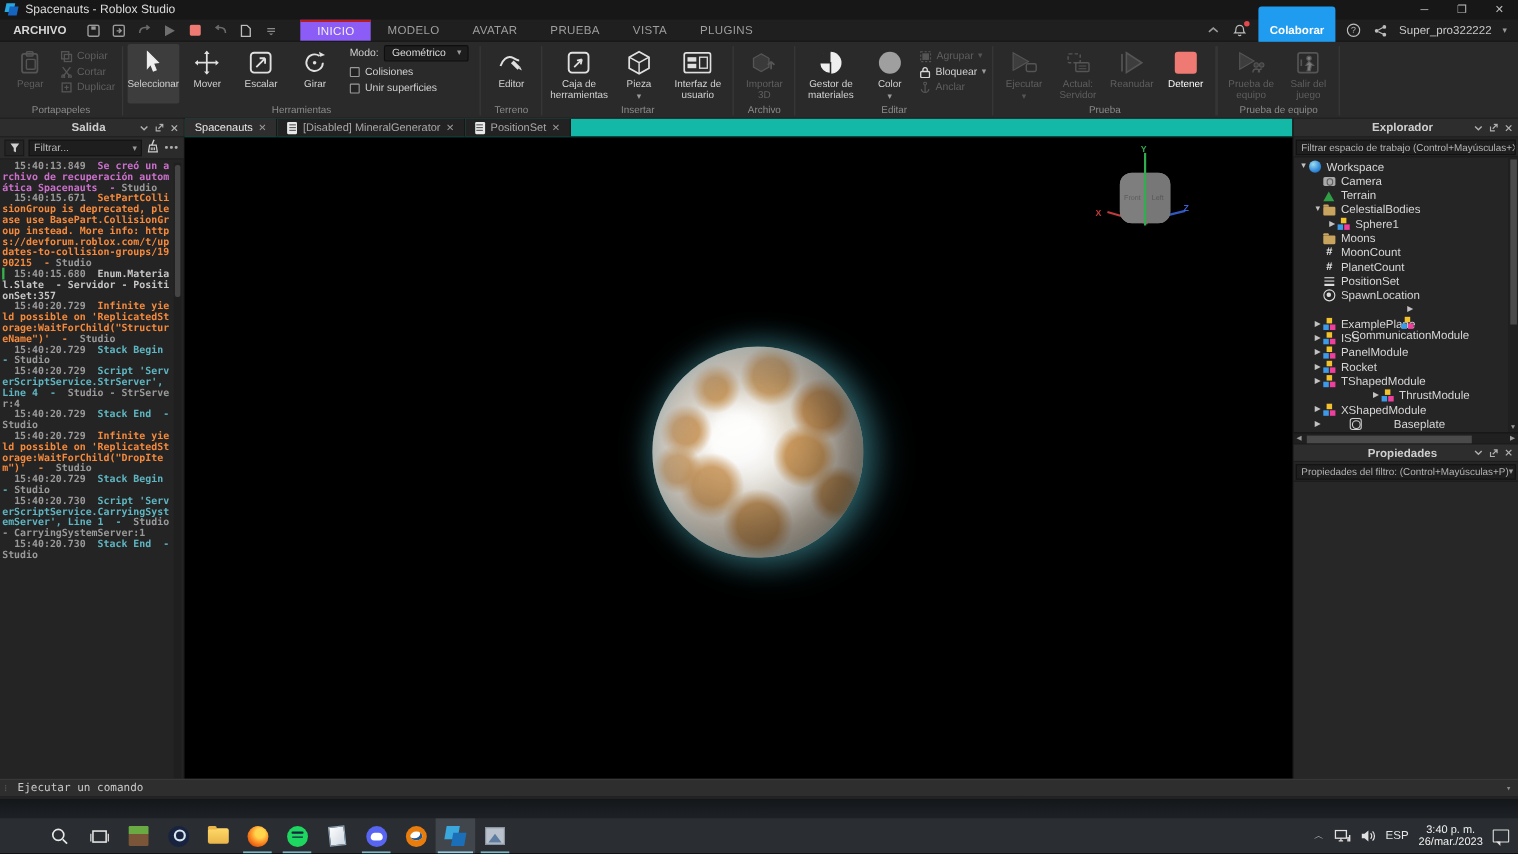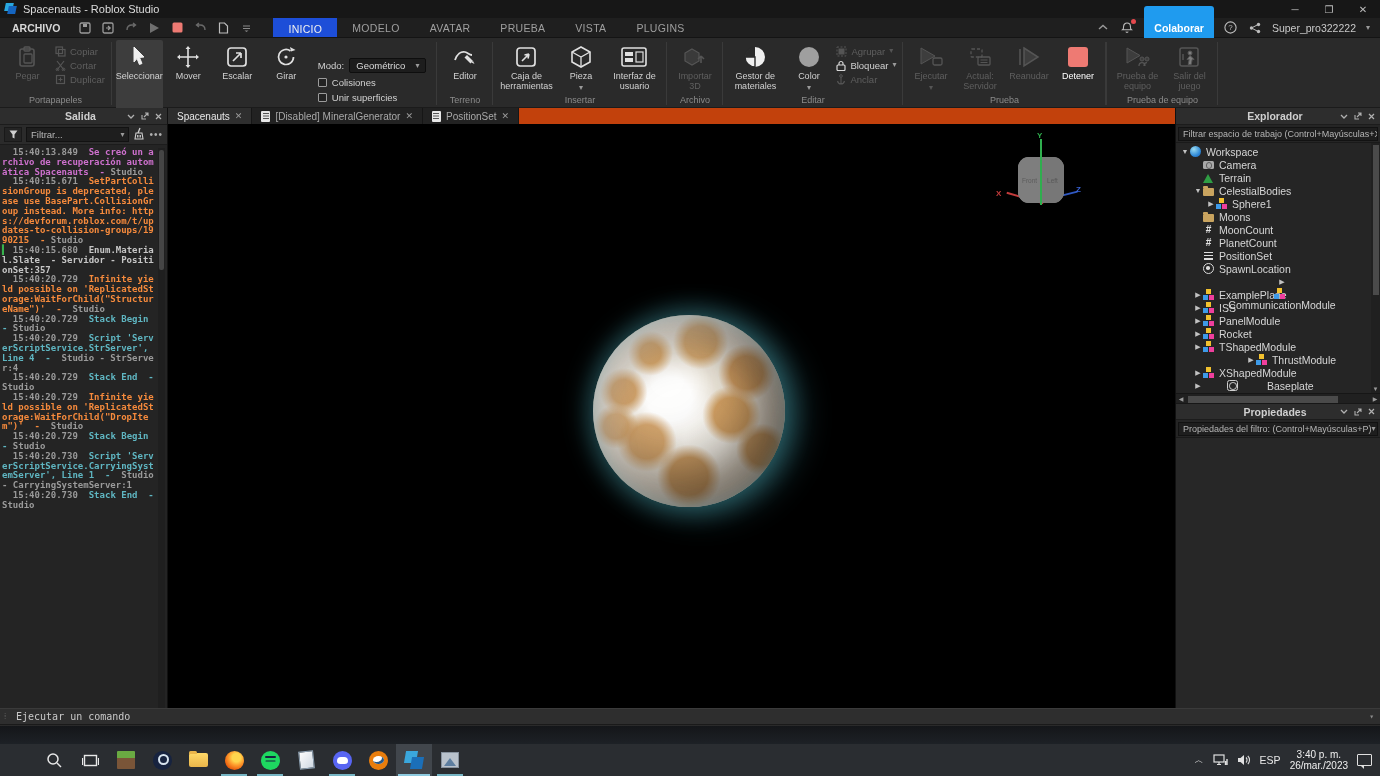--- a/index.html
+++ b/index.html
@@ -18,21 +18,21 @@
 
   
   .menubar{position:absolute;left:0;top:18px;width:1380px;height:20px;background:#1f1f1f;
     display:flex;align-items:stretch;font-size:10.5px;color:#bdbdbd;border-bottom:1px solid #141414;}
   .menu-file{display:flex;align-items:center;padding:0 12px;font-weight:bold;color:#d8d8d8;}
   .qa-icons{display:flex;align-items:center;gap:9px;padding:0 6px;}
   .qa{width:14px;height:14px;display:flex;align-items:center;justify-content:center;color:#9a9a9a;font-size:11px;}
   .qa svg{display:block;}
   .ribbon-tabs{display:flex;margin-left:14px;}
   .rtab{display:flex;align-items:center;padding:0 15px;color:#9f9f9f;letter-spacing:.3px;font-size:10.5px;}
-  .rtab.active{background:#1d4ed8;color:#f0f0f0;border-top:2px solid #1d4ed8;padding-top:0;}
+  .rtab.active{background:#8b5cf6;color:#f0f0f0;border-top:2px solid #b91c1c;padding-top:0;}
   .menu-right{margin-left:auto;display:flex;align-items:center;gap:10px;padding-right:10px;}
   .collab-btn{background:#1f9bef;color:#fff;border-radius:3px;padding:16px 10px;font-size:10.5px;font-weight:bold;}
   .bell-wrap{position:relative;}
   .bell-dot{position:absolute;right:-2px;top:-2px;width:5px;height:5px;border-radius:50%;background:#e5484d;}
   .user-name{color:#c9c9c9;font-size:10.5px;}
 
   
   .ribbon{position:absolute;left:0;top:38px;width:1380px;height:70px;background:#2a2a2a;
     display:flex;align-items:stretch;border-bottom:1px solid #1b1b1b;}
   .rgroup{display:flex;flex-direction:column;padding:2px 4px 0;}
@@ -45,21 +45,21 @@
   .rbtn .rtx{font-size:9px;line-height:9.5px;text-align:center;color:#d2d2d2;white-space:pre-line;}
   .rbtn.active{background:#3d3d3d;}
   .rbtn.disabled .rtx{color:#5f5f5f;}
   .rbtn.disabled svg *{stroke:#555 !important;fill-opacity:.5;}
   .rsmall-col{display:flex;flex-direction:column;justify-content:center;gap:3px;padding:2px 2px 6px;}
   .rsmall{display:flex;align-items:center;gap:4px;font-size:9.5px;color:#d2d2d2;white-space:nowrap;}
   .rsmall.disabled{color:#5f5f5f;}
   .rsmall.disabled svg *{stroke:#555 !important;}
   .caret{font-size:8px;color:#9a9a9a;line-height:8px;}
   .rbtn.disabled .caret,.rsmall.disabled .caret{color:#555;}
-  .modo-col{display:flex;flex-direction:column;justify-content:center;gap:4px;padding:0 6px 8px;margin-top:18px;}
+  .modo-col{display:flex;flex-direction:column;justify-content:center;gap:4px;padding:0 6px 8px;}
   .modo-row{display:flex;align-items:center;gap:5px;font-size:9.5px;color:#d2d2d2;}
   .modo-select{background:#1d1d1d;border:1px solid #0e0e0e;border-radius:2px;padding:1px 6px;
     display:flex;align-items:center;gap:10px;font-size:9.5px;color:#dcdcdc;}
   .chk-row{display:flex;align-items:center;gap:5px;font-size:9.5px;color:#d2d2d2;}
   .chk{width:9px;height:9px;border:1px solid #9b9b9b;background:#222;border-radius:1px;flex:none;}
   .stop-sq{width:20px;height:20px;background:#ee7a73;border-radius:3px;}
   .gray-circle{width:20px;height:20px;border-radius:50%;background:#9f9f9f;}
 
   
   .main{position:absolute;left:0;top:108px;width:1380px;height:600px;display:flex;background:#1f1f1f;}
@@ -85,21 +85,21 @@
   .c-ts{color:#9a9a9a;}
   .c-dim{color:#9a9a9a;}
   .c-magenta{color:#cd70cd;}
   .c-orange{color:#f68a3c;}
   .c-teal{color:#5fb6c2;}
   .c-light{color:#c6c6c6;}
   .c-green{color:#37b24d;}
 
   
   .viewport-wrap{flex:1;display:flex;flex-direction:column;min-width:0;}
-  .doc-tabs{height:17px;background:#c2410c;display:flex;align-items:stretch;flex:none;border-bottom:1px solid #000;}
+  .doc-tabs{height:17px;background:#14b8a6;display:flex;align-items:stretch;flex:none;border-bottom:1px solid #000;}
   .doc-tab{display:flex;align-items:center;gap:5px;padding:0 9px;font-size:10px;color:#a8a8a8;background:#222;
     border-right:1px solid #161616;}
   .doc-tab.active{background:#2e2e2e;color:#e8e8e8;}
   .doc-x{color:#9a9a9a;font-size:9px;}
   .script-glyph{width:9px;height:11px;background:#e8e8e8;border-radius:1px;position:relative;flex:none;}
   .script-glyph::after{content:'';position:absolute;left:1.5px;top:2.5px;width:6px;height:1.2px;background:#555;
     box-shadow:0 2.5px 0 #555,0 5px 0 #555;}
   .viewport{flex:1;background:#000;position:relative;overflow:hidden;}
 
   

